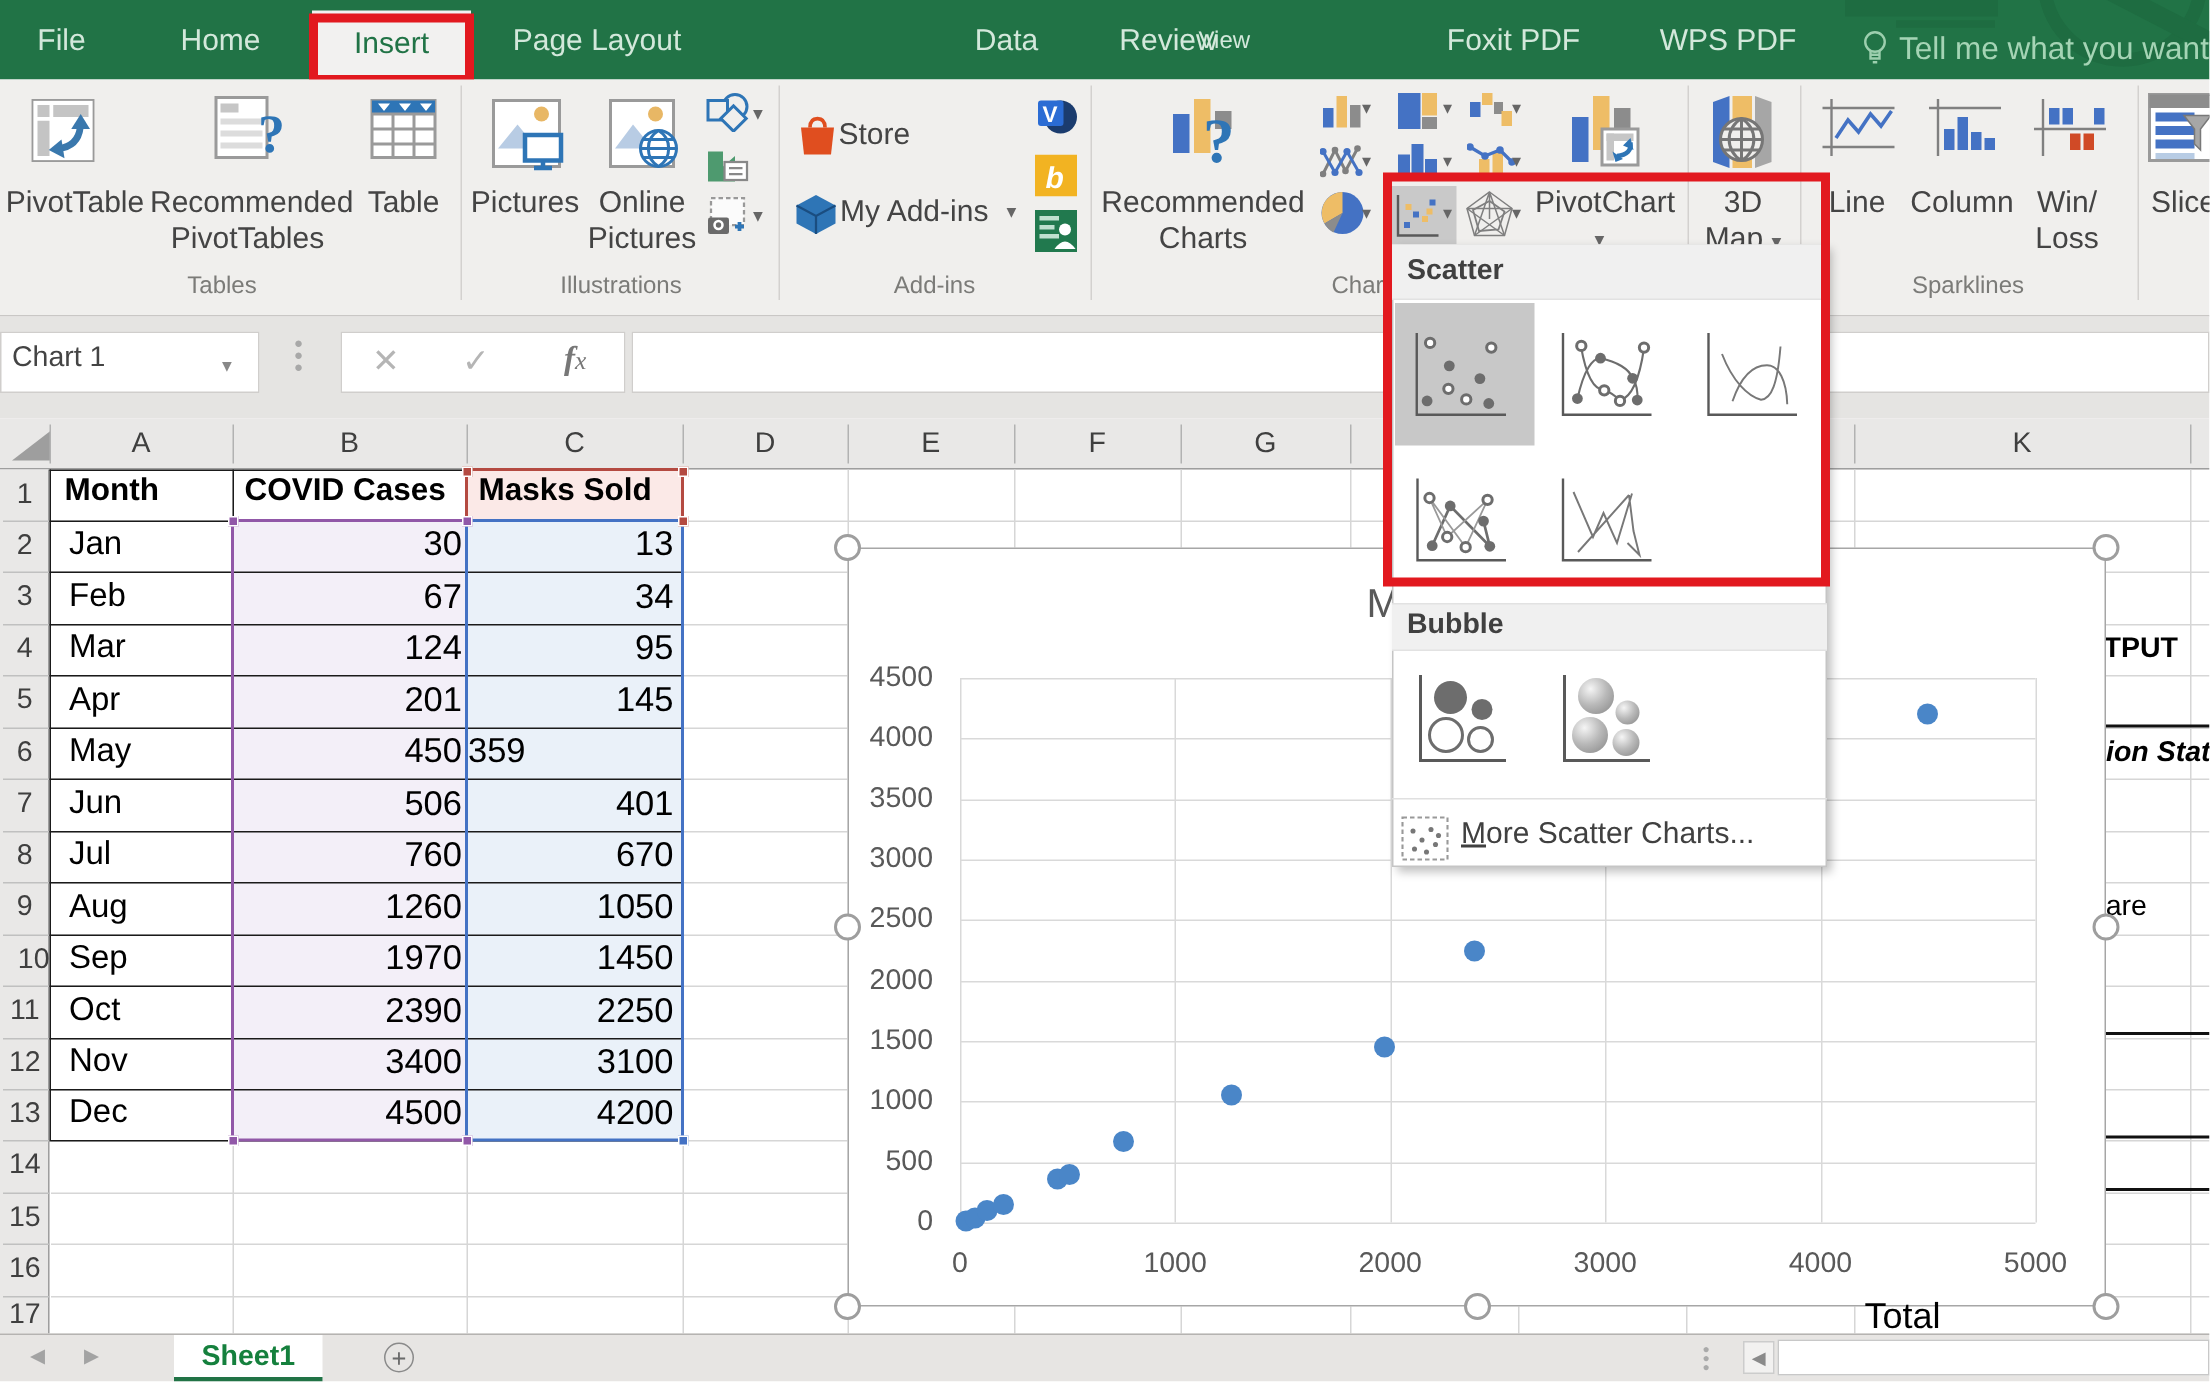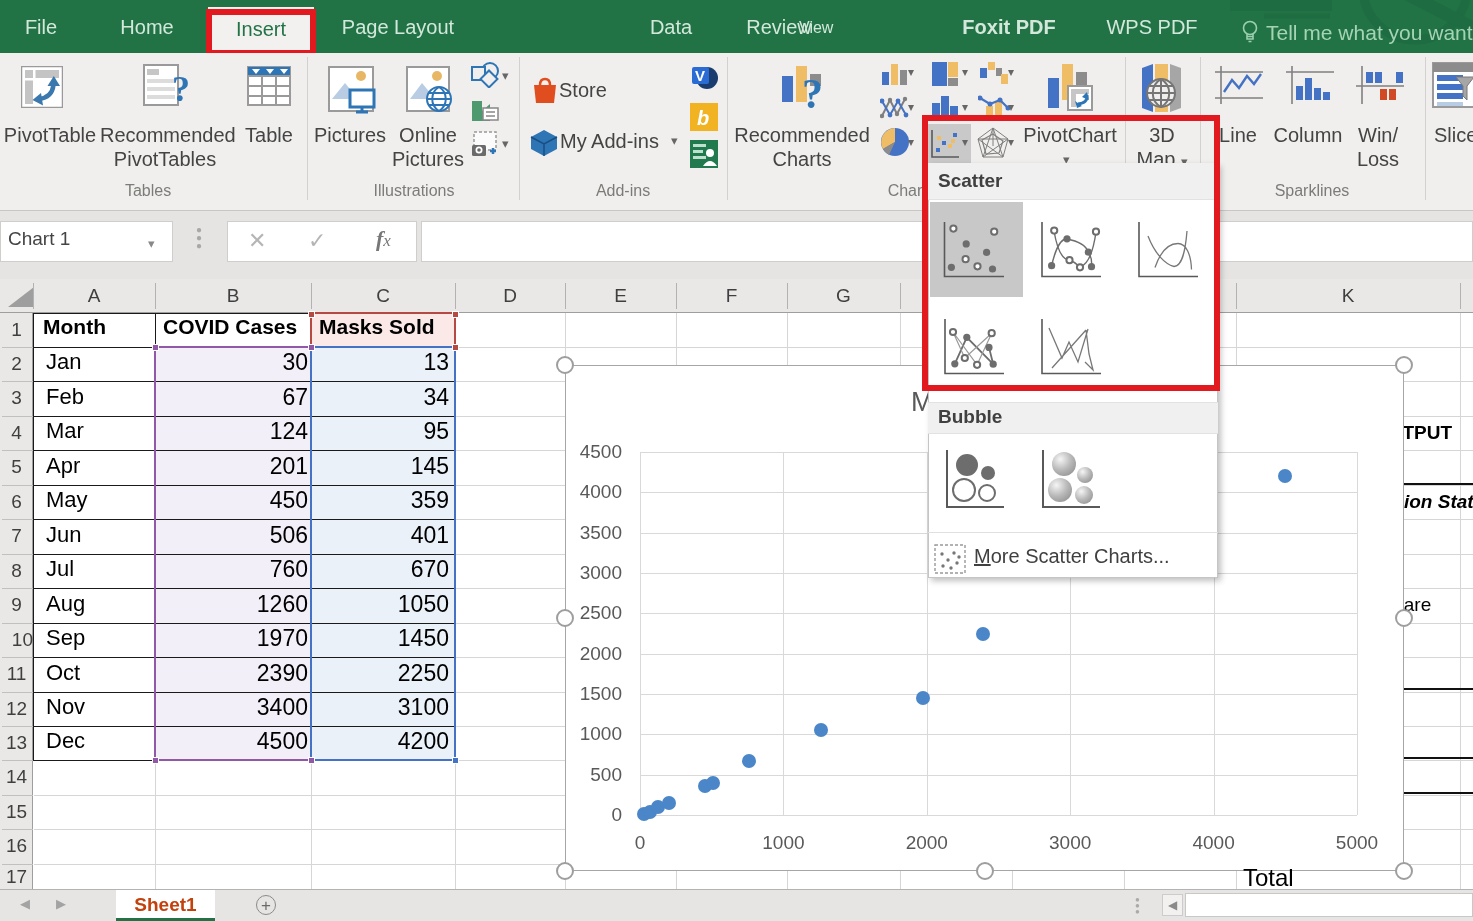--- a/index.html
+++ b/index.html
@@ -14,21 +14,21 @@
 <path d="M 0 4 L 102 4" stroke-width="14"></path>
         <path d="M 34 16 L 100 16" stroke-width="5"></path>
       </g>
 </svg>
 <div class="a" style="left:-49px;top:0;width:180px;height:53px;line-height:55px;text-align:center;color:#d3e8db;font-size:20px;">File</div>
 <div class="a" style="left:57px;top:0;width:180px;height:53px;line-height:55px;text-align:center;color:#d3e8db;font-size:20px;">Home</div>
 <div class="a" style="left:308px;top:0;width:180px;height:53px;line-height:55px;text-align:center;color:#d3e8db;font-size:20px;">Page Layout</div>
 <div class="a" style="left:581px;top:0;width:180px;height:53px;line-height:55px;text-align:center;color:#d3e8db;font-size:20px;">Data</div>
 <div class="a" style="left:689px;top:0;width:180px;height:53px;line-height:55px;text-align:center;color:#d3e8db;font-size:20px;">Review</div>
 <div class="a" style="left:799px;top:0;width:180px;height:53px;line-height:55px;text-align:left;color:#d3e8db;font-size:16px;">View</div>
-<div class="a" style="left:919px;top:0;width:180px;height:53px;line-height:55px;text-align:center;color:#d3e8db;font-size:20px;font-weight:bold;">Foxit PDF</div>
+<div class="a" style="left:919px;top:0;width:180px;height:53px;line-height:55px;text-align:center;color:#d3e8db;font-size:20px;">Foxit PDF</div>
 <div class="a" style="left:1062px;top:0;width:180px;height:53px;line-height:55px;text-align:center;color:#d3e8db;font-size:20px;">WPS PDF</div>
 <svg class="a" style="left:1240px;top:20px;" width="20" height="26" viewBox="0 0 20 26">
 <g stroke="#9ccfae" stroke-width="1.6" fill="none">
         <circle cx="10" cy="8" r="6.5"></circle>
         <path d="M 7 14 L 7 19 L 13 19 L 13 14 M 7 16.5 L 13 16.5 M 8.5 21.5 L 11.5 21.5"></path>
       </g>
     </svg>
 <div class="a" style="left:1266px;top:6px;width:250px;height:53px;line-height:53px;color:#a5d4b5;font-size:21px;white-space:nowrap;overflow:hidden;">Tell me what you want</div>
 </div>
 <div class="a" style="left:208px;top:7px;width:106px;height:46px;background:#f2f1f0;"></div>
@@ -405,21 +405,21 @@
 <div class="a" style="left:156px;top:383.9px;width:152px;text-align:right;font-size:23px;color:#000;">67</div>
 <div class="a" style="left:312px;top:383.9px;width:137px;text-align:right;font-size:23px;color:#000;">34</div>
 <div class="a" style="left:46px;top:418.4px;font-size:22px;color:#000;">Mar</div>
 <div class="a" style="left:156px;top:418.4px;width:152px;text-align:right;font-size:23px;color:#000;">124</div>
 <div class="a" style="left:312px;top:418.4px;width:137px;text-align:right;font-size:23px;color:#000;">95</div>
 <div class="a" style="left:46px;top:452.8px;font-size:22px;color:#000;">Apr</div>
 <div class="a" style="left:156px;top:452.8px;width:152px;text-align:right;font-size:23px;color:#000;">201</div>
 <div class="a" style="left:312px;top:452.8px;width:137px;text-align:right;font-size:23px;color:#000;">145</div>
 <div class="a" style="left:46px;top:487.2px;font-size:22px;color:#000;">May</div>
 <div class="a" style="left:156px;top:487.2px;width:152px;text-align:right;font-size:23px;color:#000;">450</div>
-<div class="a" style="left:312px;top:487.2px;width:137px;text-align:right;font-size:23px;color:#000;">359</div>
+<div class="a" style="left:312px;top:487.2px;width:137px;text-align:left;font-size:23px;color:#000;">359</div>
 <div class="a" style="left:46px;top:521.7px;font-size:22px;color:#000;">Jun</div>
 <div class="a" style="left:156px;top:521.7px;width:152px;text-align:right;font-size:23px;color:#000;">506</div>
 <div class="a" style="left:312px;top:521.7px;width:137px;text-align:right;font-size:23px;color:#000;">401</div>
 <div class="a" style="left:46px;top:556.2px;font-size:22px;color:#000;">Jul</div>
 <div class="a" style="left:156px;top:556.2px;width:152px;text-align:right;font-size:23px;color:#000;">760</div>
 <div class="a" style="left:312px;top:556.2px;width:137px;text-align:right;font-size:23px;color:#000;">670</div>
 <div class="a" style="left:46px;top:590.6px;font-size:22px;color:#000;">Aug</div>
 <div class="a" style="left:156px;top:590.6px;width:152px;text-align:right;font-size:23px;color:#000;">1260</div>
 <div class="a" style="left:312px;top:590.6px;width:137px;text-align:right;font-size:23px;color:#000;">1050</div>
 <div class="a" style="left:46px;top:625.0px;font-size:22px;color:#000;">Sep</div>
@@ -504,21 +504,21 @@
 <div class="a" style="left:1395.0px;top:862.0px;width:18px;height:18px;border-radius:50%;background:#fff;border:2.5px solid #9e9e9e;"></div>
 <div class="a" style="left:556.0px;top:609.0px;width:18px;height:18px;border-radius:50%;background:#fff;border:2.5px solid #9e9e9e;"></div>
 <div class="a" style="left:1395.0px;top:609.0px;width:18px;height:18px;border-radius:50%;background:#fff;border:2.5px solid #9e9e9e;"></div>
 <div class="a" style="left:975.5px;top:862.0px;width:18px;height:18px;border-radius:50%;background:#fff;border:2.5px solid #9e9e9e;"></div>
 <div class="a" style="left:975.5px;top:356.0px;width:18px;height:18px;border-radius:50%;background:#fff;border:2.5px solid #9e9e9e;"></div>
 <div class="a" style="left:1243px;top:864px;font-size:24px;color:#000;z-index:5;">Total</div>
 <div class="a" style="left:0;top:889px;width:1473px;height:32px;background:#e7e5e3;border-top:1px solid #b5b3b1;"></div>
 <div class="a" style="left:20px;top:896px;font-size:13px;color:#a3a3a3;">◀</div>
 <div class="a" style="left:56px;top:896px;font-size:13px;color:#a3a3a3;">▶</div>
 <div class="a" style="left:116px;top:890px;width:99px;height:31px;background:#fff;border-bottom:3px solid #217346;"></div>
-<div class="a" style="left:116px;top:890px;width:99px;height:28px;line-height:30px;text-align:center;font-size:19px;font-weight:bold;color:#c2410c;">Sheet1</div>
+<div class="a" style="left:116px;top:890px;width:99px;height:28px;line-height:30px;text-align:center;font-size:19px;font-weight:bold;color:#15803d;">Sheet1</div>
 <div class="a" style="left:256px;top:895px;width:20px;height:20px;border:1.5px solid #8a8a8a;border-radius:50%;color:#6a6a6a;font-size:17px;line-height:19px;text-align:center;">+</div>
 <div class="a" style="left:1135px;top:897px;width:6px;height:20px;color:#aaa;font-size:8px;line-height:6px;">●<br>●<br>●</div>
 <div class="a" style="left:1162px;top:894px;width:21px;height:22px;background:#f2f1f0;border:1px solid #cccccc;color:#8a8a8a;font-size:12px;line-height:21px;text-align:center;">◀</div>
 <div class="a" style="left:1185px;top:893px;width:288px;height:24px;background:#fff;border:1px solid #c8c8c8;"></div>
 <div class="a" style="left:928px;top:163px;width:290px;height:415px;background:#fff;border:1px solid #c5c5c5;box-shadow:3px 3px 6px rgba(0,0,0,0.25);"></div>
 <div class="a" style="left:928px;top:163px;width:290px;height:37px;background:#f0f0f0;border-bottom:1px solid #e2e2e2;"></div>
 <div class="a" style="left:938px;top:170px;font-size:19px;font-weight:bold;color:#404040;">Scatter</div>
 <div class="a" style="left:930px;top:202px;width:93px;height:95px;background:#c8c8c8;"></div>
 <svg class="a" style="left:941px;top:216px;" width="66" height="64" viewBox="0 0 66 64">
 <path d="M 3.5 6 L 3.5 60.5 L 63 60.5" stroke="#595959" stroke-width="1.6" fill="none"></path>

